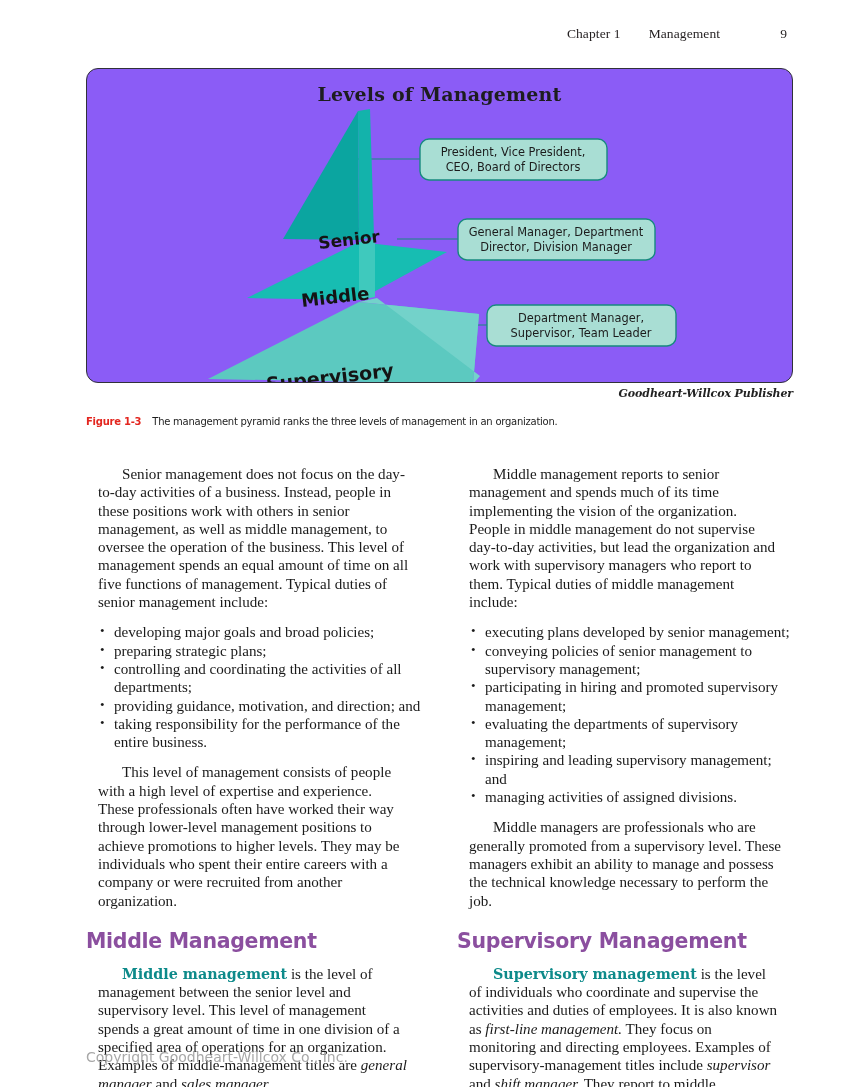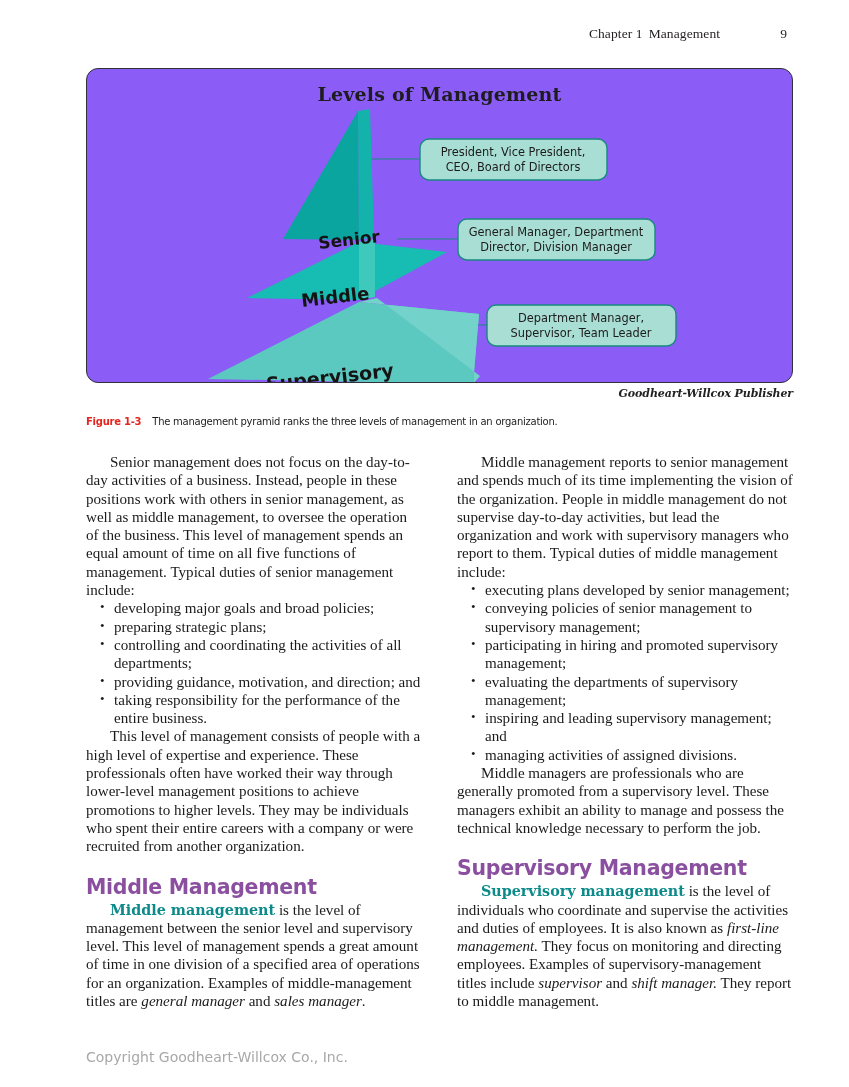--- a/index.html
+++ b/index.html
@@ -21,21 +21,21 @@
     position: absolute;
     top: 26px;
     right: 62px;
     display: flex;
     align-items: baseline;
     font-family: "Liberation Serif", serif;
     font-size: 13.5px;
     color: #231f20;
     letter-spacing: .1px;
   }
-  .running-head .rh-chapter { margin-right: 6px; }
+  .running-head .rh-chapter { margin-right: 28px; }
   .running-head .rh-title   { margin-right: 60px; }
   .running-head .rh-page    { font-size: 13.5px; }
 
   
   .figure-wrap {
     position: absolute;
     left: 86px;
     top: 68px;
     width: 707px;
   }
@@ -118,21 +118,21 @@
     top: 453px;
     left: 86px;
     width: 707px;
     display: flex;
     justify-content: space-between;
   }
   .col {
     width: 336px;
   }
   p.body {
-    margin: 0;
+    margin: 12px;
     font-size: 15.1px;
     line-height: 18.3px;
     text-indent: 24px;
     text-align: left;
     hyphens: none;
   }
   ul.body-list {
     margin: 0;
     padding: 0 0 0 28px;
     list-style: none;

